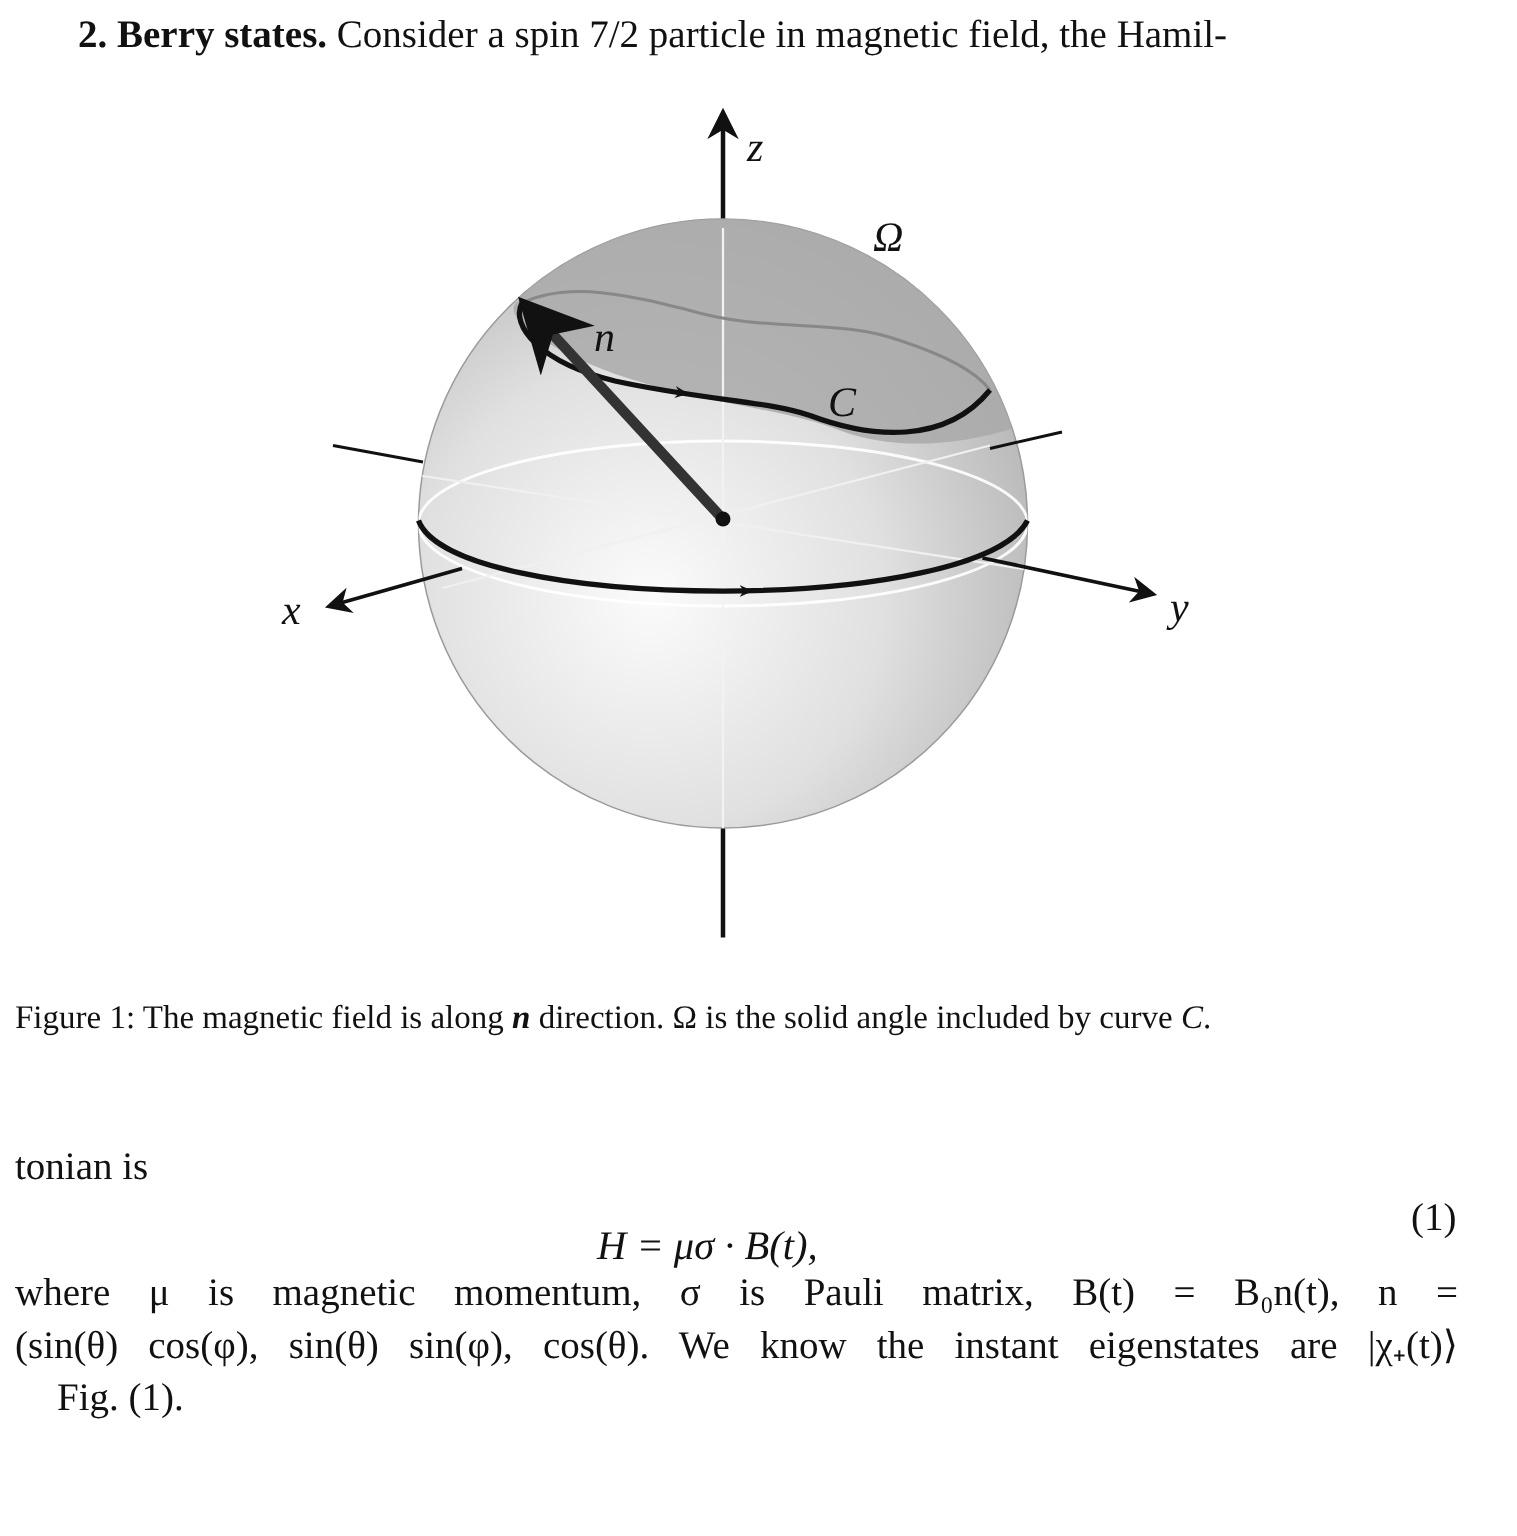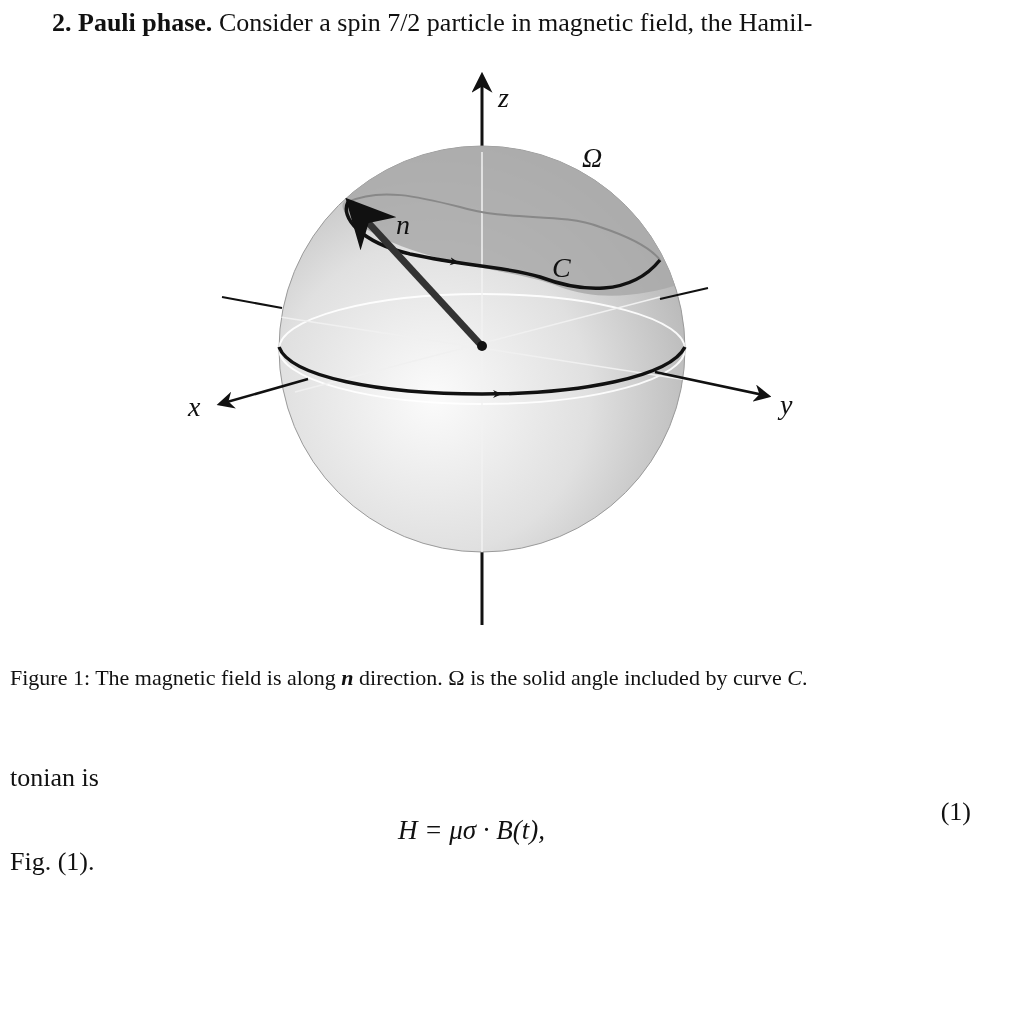--- a/index.html
+++ b/index.html
@@ -32,30 +32,30 @@
     .eqnum {
       position: absolute; right: 40px; top: 794px;
       font-family: "Liberation Serif", serif; font-size: 26px; line-height: 35px;
     }
     .body-text {
       position: absolute; left: 10px; top: 844px; width: 962px;
       font-family: "Liberation Serif", serif; font-size: 26px; line-height: 35px;
       text-align: justify;
     }
     .body-text .line { display: block; text-align: justify; text-align-last: justify; white-space: nowrap; }
-    .body-text .line.last { text-align-last: left; }
+    .body-text .line.last { text-align-last: left; margin-left: 28px; }
     i { font-style: italic; }
     .bold-i { font-weight: bold; font-style: italic; }
   </style>
 </head>
 <body>
 
 <div class="heading">
   <b>2.</b>
-  <b>Pauli phase.</b>
+  <b>Berry states.</b>
   <span>Consider a spin 7/2 particle in magnetic field, the Hamil-</span>
 </div>
 
 <div class="figure">
   <svg width="620" height="570" viewBox="0 0 620 570" xmlns="http://www.w3.org/2000/svg">
     <defs>
       <radialGradient id="sph" cx="0.38" cy="0.62" r="0.7">
         <stop offset="0" stop-color="#fbfbfb"></stop>
         <stop offset="0.55" stop-color="#e0e0e0"></stop>
         <stop offset="1" stop-color="#b4b4b4"></stop>
@@ -117,14 +117,16 @@
 </div>
 
 <div class="para1">tonian is</div>
 
 <div class="equation">
   <span>H</span><span> = μσ · B(t),</span>
 </div>
 <div class="eqnum">(1)</div>
 
 <div class="body-text">
+  <span class="line">where μ is magnetic momentum, σ is Pauli matrix, B(t) = B₀n(t), n =</span>
+  <span class="line">(sin(θ) cos(φ), sin(θ) sin(φ), cos(θ). We know the instant eigenstates are |χ₊(t)⟩</span>
   <span class="line last">Fig. (1).</span>
 </div>
 
 </body></html>

